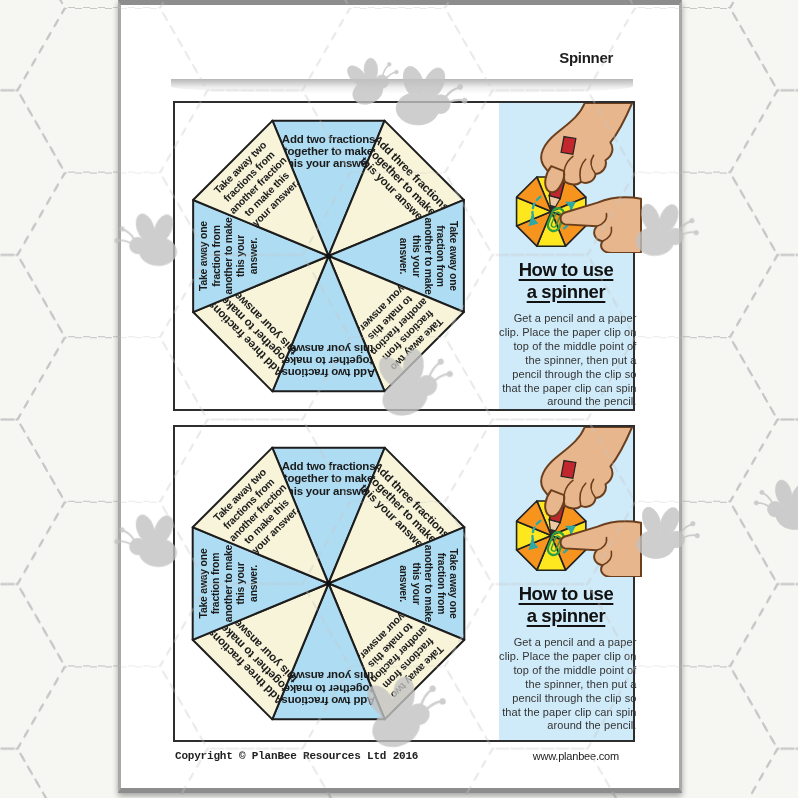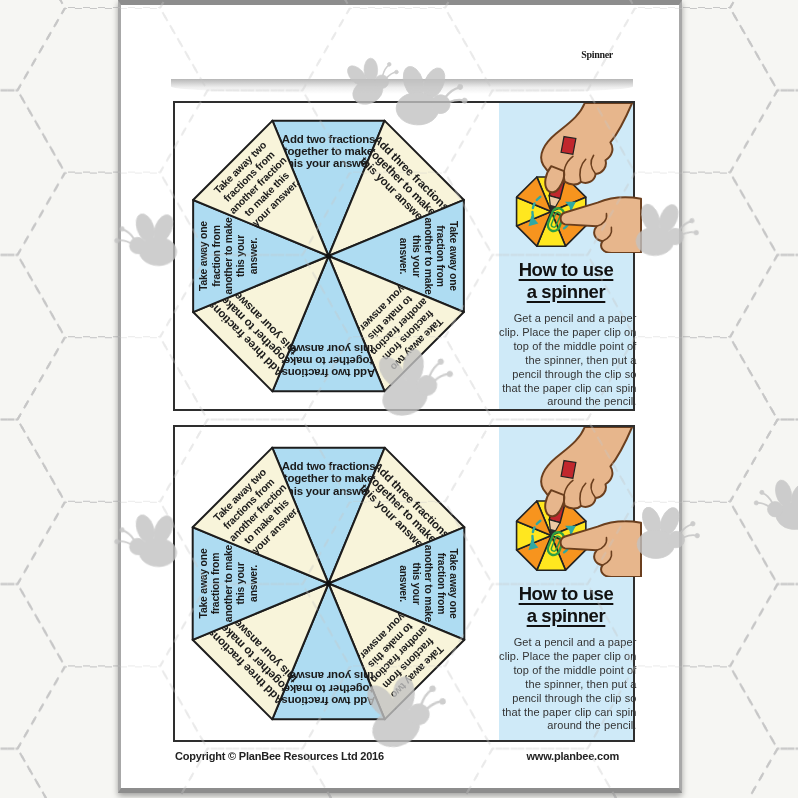--- a/index.html
+++ b/index.html
@@ -9,22 +9,22 @@
   .pattern-base{z-index:0;opacity:.95;}
   .pattern-overlay{z-index:5;opacity:.35;}
   .bees{z-index:6;}
   
   .page{position:absolute;left:118px;top:0;width:564px;height:793px;background:#ffffff;z-index:1;
         border-left:3px solid #a8a8a8;border-right:3px solid #a8a8a8;
         border-top:5px solid #8d8d8d;border-bottom:5px solid #8d8d8d;
         box-sizing:border-box;box-shadow:0 3px 6px rgba(0,0,0,.35);}
   .hdr-left{position:absolute;left:68px;top:44px;font-size:15px;font-weight:bold;color:#1c1c1c;
             letter-spacing:-.3px;}
-  .hdr-right{position:absolute;right:66px;top:44px;font-size:10px;font-weight:bold;color:#1c1c1c;
-            letter-spacing:-.3px;font-family:Liberation Serif, serif;}
+  .hdr-right{position:absolute;right:66px;top:44px;font-size:15px;font-weight:bold;color:#1c1c1c;
+            letter-spacing:-.3px;}
   .header-shadow{position:absolute;left:50px;right:46px;top:74px;height:15px;
        background:linear-gradient(to bottom,rgba(110,110,110,.5),rgba(160,160,160,.18) 55%,rgba(200,200,200,0));
        border-radius:0 0 100% 100% / 0 0 15px 15px;}
   
   .panel{position:absolute;left:52px;width:462px;border:2px solid #2e2e2e;box-sizing:border-box;background:#fff;}
   .panel.p1{top:96px;height:310px;}
   .panel.p2{top:420px;height:317px;}
   .spin-wrap{position:absolute;left:0;top:0;bottom:0;right:151px;}
   .spin-wrap svg{width:100%;height:100%;display:block;}
   .sector-text{font:700 11.5px "Liberation Sans",sans-serif;fill:#1b1b1b;letter-spacing:-.2px;}
@@ -32,22 +32,22 @@
   
   .howto{position:absolute;top:0;right:0;bottom:0;width:134px;display:flex;flex-direction:column;
          align-items:center;box-sizing:border-box;}
   .illus{width:151px;height:150px;flex:none;display:block;}
   .howto-heading{margin-top:6px;text-align:center;font-weight:bold;font-size:18.5px;line-height:1.18;
          color:#111;letter-spacing:-.4px;}
   .howto-heading span{display:block;text-decoration:underline;text-decoration-thickness:1.5px;text-underline-offset:3px;}
   .howto-body{margin:9px 4px 0 4px;width:141px;text-align:right;font-size:11px;line-height:1.27;
          color:#333;letter-spacing:.1px;}
   
-  .ftr-left{position:absolute;left:54px;top:745px;font-size:11px;font-weight:bold;color:#222;letter-spacing:-.2px;}
-  .ftr-right{position:absolute;right:60px;top:745px;font-size:11px;font-weight:bold;color:#222;letter-spacing:-.2px;}
+  .ftr-left{position:absolute;left:54px;top:745px;font-size:11px;font-weight:bold;color:#222;letter-spacing:-.2px;font-family:Liberation Mono, monospace;}
+  .ftr-right{position:absolute;right:60px;top:745px;font-size:11px;font-weight:normal;color:#222;letter-spacing:-.2px;}
   
   .hand-line{fill:none;stroke:#6b3f1e;stroke-width:1.6;stroke-linecap:round;}
   .clip-w2{stroke-width:2.4;} .clip-w1{stroke-width:1.4;}
 </style>
 </head>
 <body>
 
 <div class="stage">
 
   <svg class="pattern-base" width="798" height="798">

